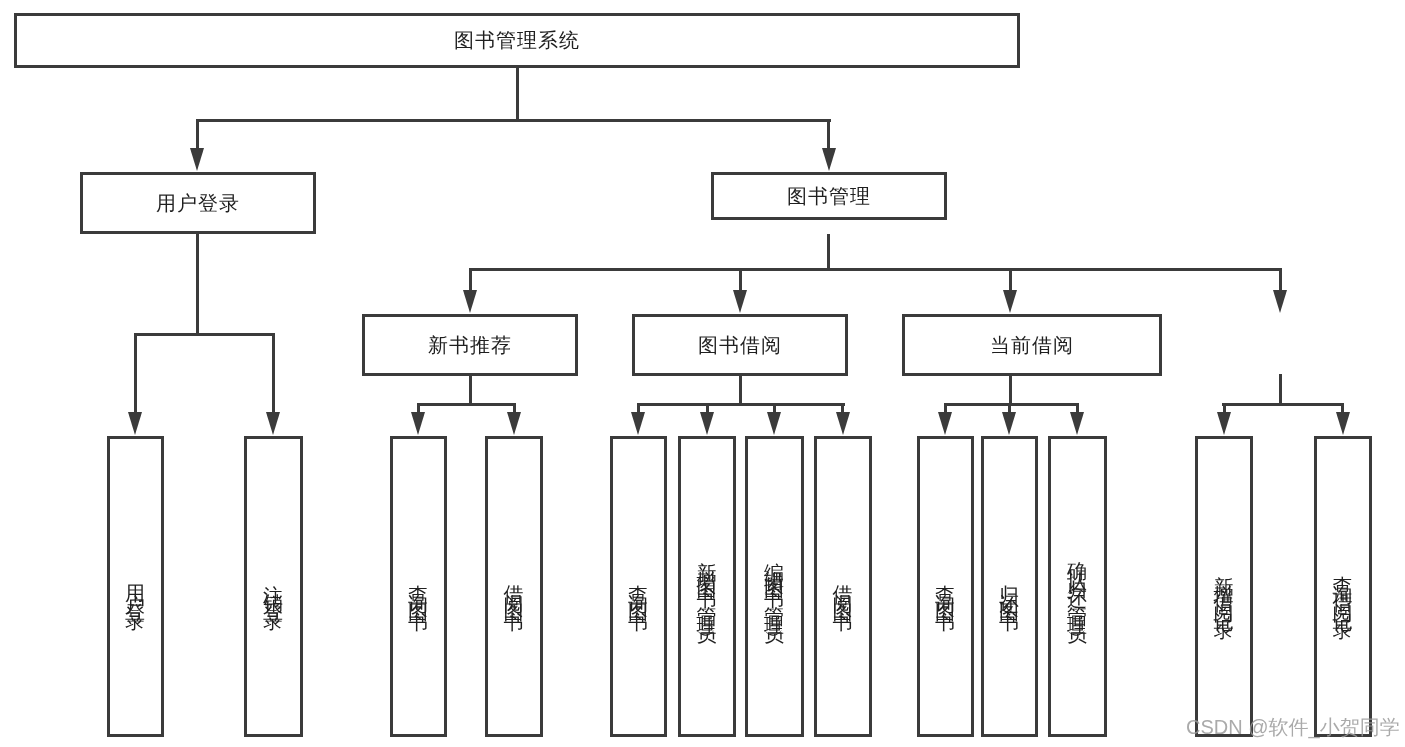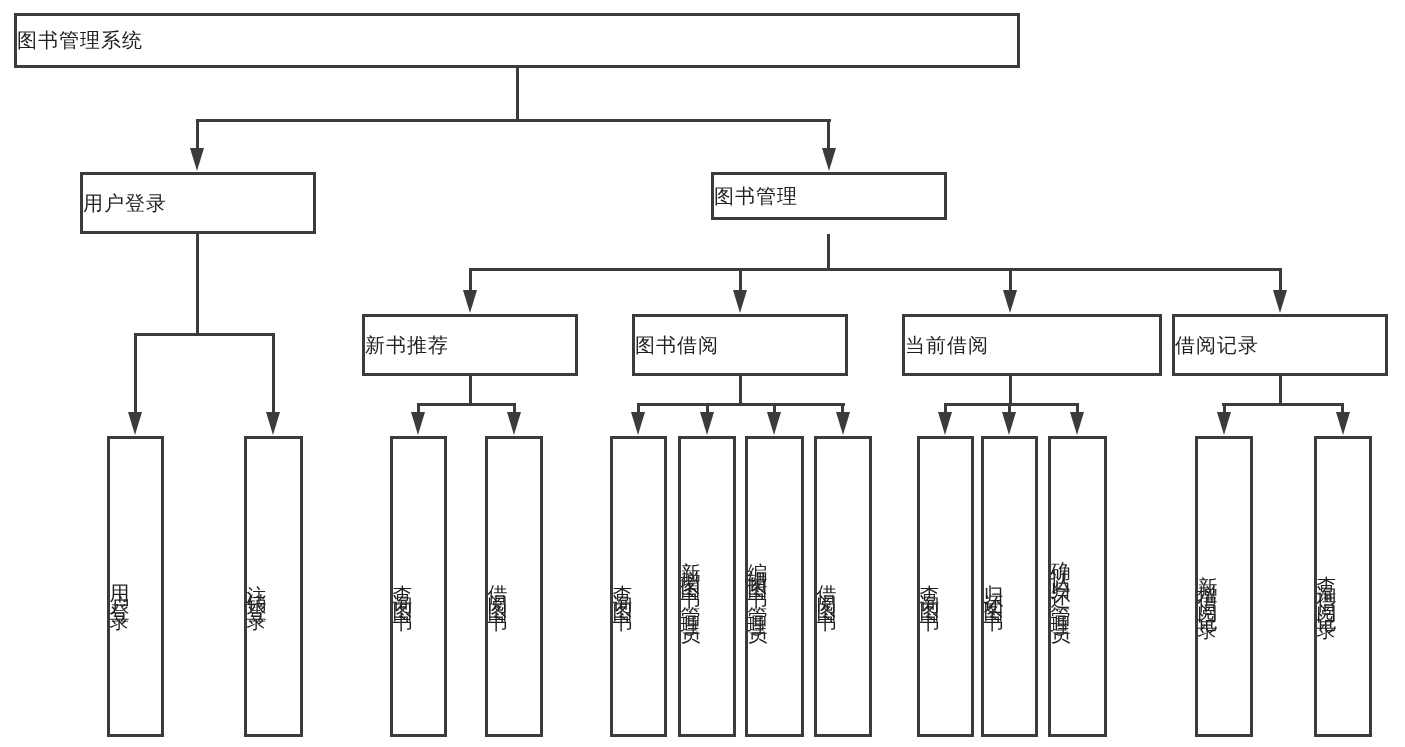--- a/index.html
+++ b/index.html
@@ -2,21 +2,21 @@
 <html><head>
 <meta charset="utf-8">
 <style>
   html,body{margin:0;padding:0;background:#ffffff;}
   .canvas{
     position:relative;width:1405px;height:747px;background:#ffffff;
     font-family:"Liberation Sans",sans-serif;color:#1f1f1f;overflow:hidden;
   }
   .box{
     position:absolute;box-sizing:border-box;background:#ffffff;
-    border:3px solid #3b3b3b;display:flex;align-items:center;justify-content:flex-start;
+    border:3px solid #3b3b3b;display:flex;align-items:center;justify-content:center;
     z-index:2;
   }
   .hbox span{font-size:20px;letter-spacing:1px;white-space:nowrap;}
   .vbox span{
     writing-mode:vertical-rl;text-orientation:mixed;
     font-size:20px;letter-spacing:9px;line-height:1;
   }
   .vl,.hl{position:absolute;background:#3b3b3b;z-index:1;}
   .vl{width:3px;}
   .hl{height:3px;}
@@ -107,23 +107,20 @@
 
   <div class="box hbox" style="left:632px;top:314px;width:216px;height:62px">
     <span>图书借阅</span>
   </div>
   <div class="box hbox" style="left:362px;top:314px;width:216px;height:62px">
     <span>新书推荐</span>
   </div>
   <div class="box hbox" style="left:902px;top:314px;width:260px;height:62px">
     <span>当前借阅</span>
   </div>
-  <div class="box hbox" style="left:1172px;top:314px;width:216px;height:62px">
-    <span>借阅记录</span>
-  </div>
 
   <div class="box vbox" style="left:107px;top:436px;width:57px;height:301px">
     <span>用户登录</span>
   </div>
   <div class="box vbox" style="left:244px;top:436px;width:59px;height:301px">
     <span>注销登录</span>
   </div>
 
   <div class="box vbox" style="left:390px;top:436px;width:57px;height:301px">
     <span>查询图书</span>
@@ -155,14 +152,15 @@
     <span>确认归还（管理员）</span>
   </div>
 
   <div class="box vbox" style="left:1195px;top:436px;width:58px;height:301px">
     <span>新增借阅记录</span>
   </div>
   <div class="box vbox" style="left:1314px;top:436px;width:58px;height:301px">
     <span>查询借阅记录</span>
   </div>
 
+  <div class="watermark">CSDN @软件_小贺同学</div>
 
 </div>
 
 </body></html>

